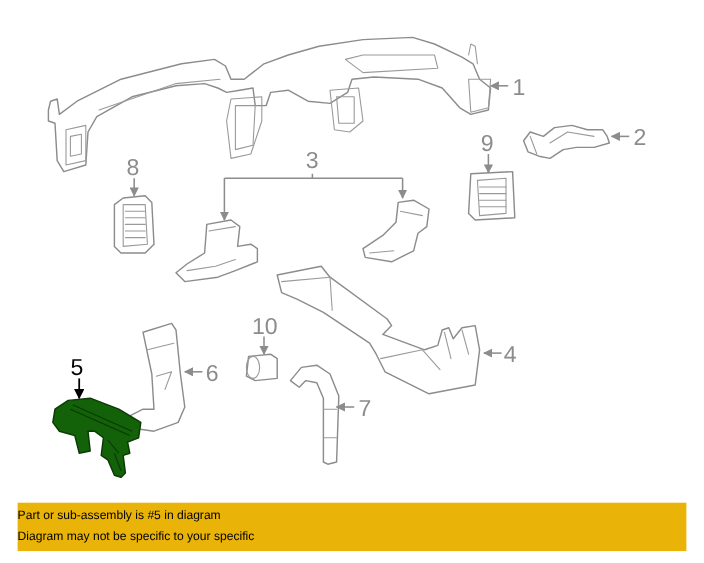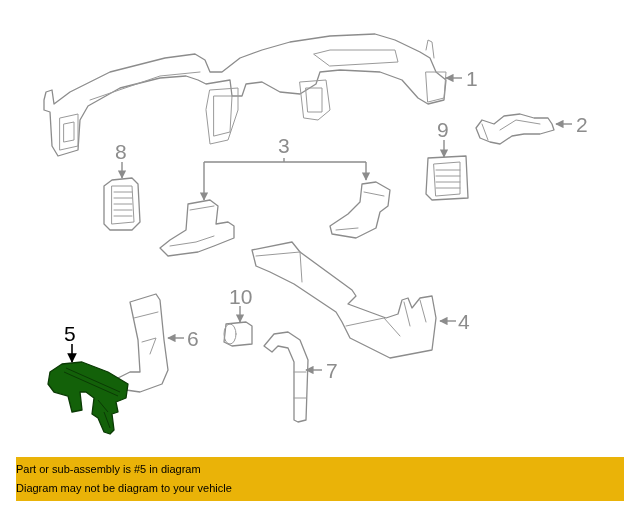--- a/index.html
+++ b/index.html
@@ -124,14 +124,14 @@
     <path class="hl-detail" d="M66,368 L120,392"></path>
     <path class="hl-detail" d="M64,372 L118,396"></path>
     <path class="hl-detail" d="M98,400 L108,412 M104,412 L110,428"></path>
   </g>
   <path class="hl-leader" marker-end="url(#ahk)" d="M72,344 L72,362"></path>
   <text class="hl-callout" x="64" y="341">5</text>
 </svg>
 
 <div class="banner">
   <div>Part or sub-assembly is #5 in diagram</div>
-  <div>Diagram may not be diagram to your vehicle</div>
+  <div>Diagram may not be specific to your specific</div>
 </div>
 
 </body></html>

